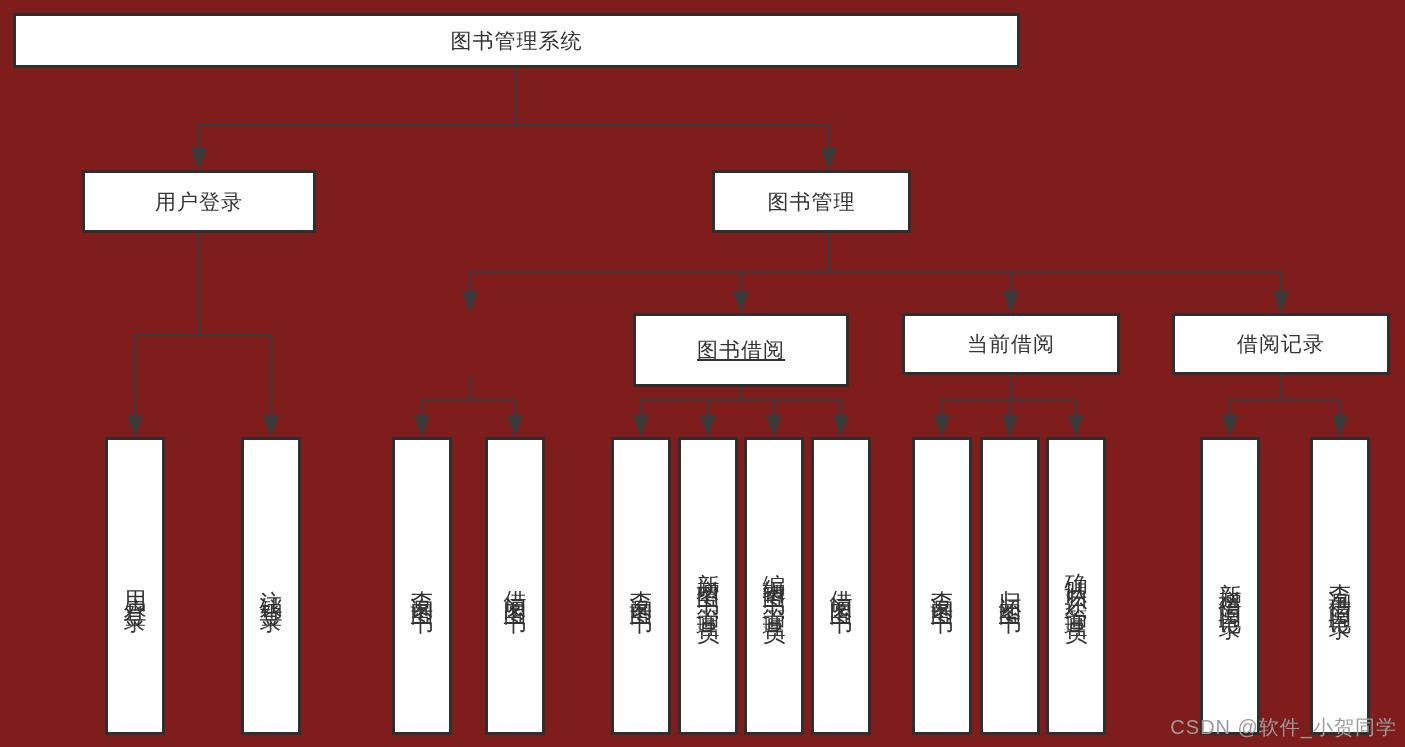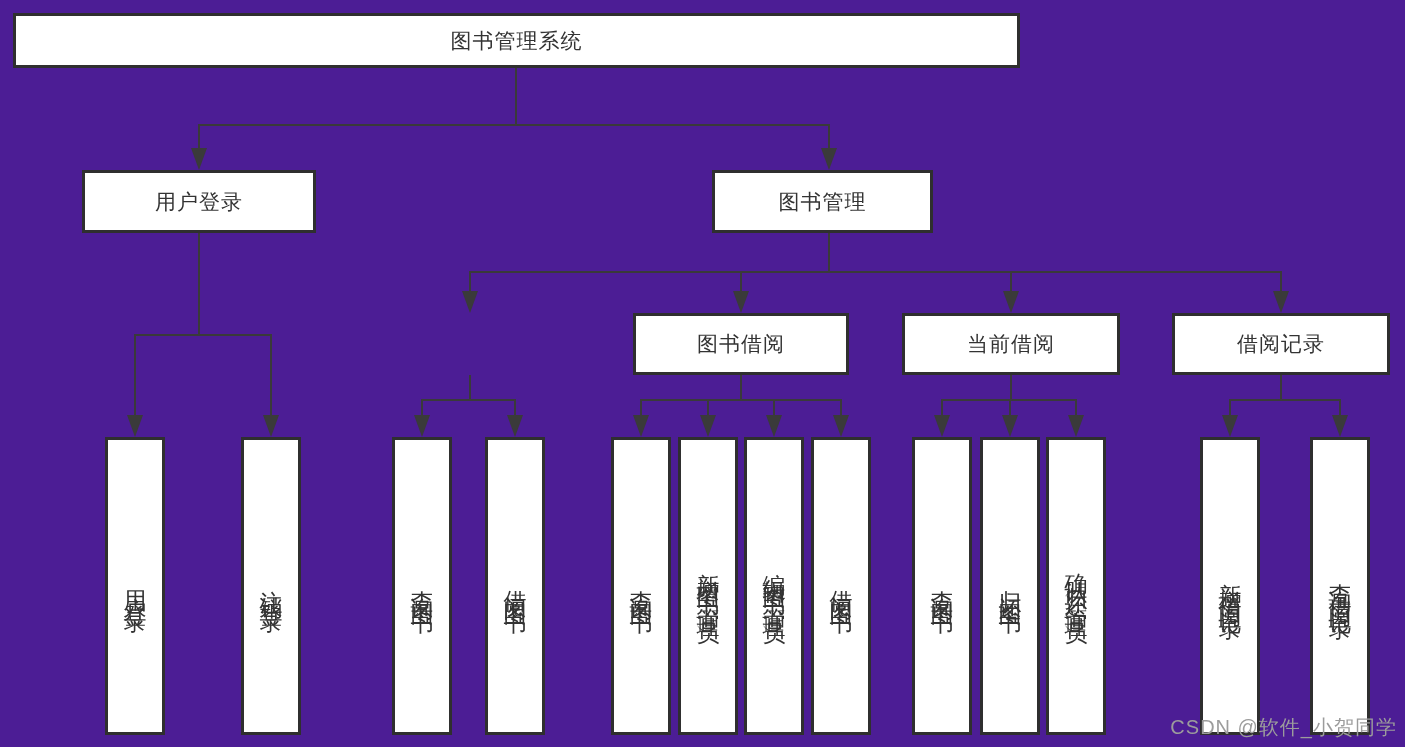--- a/index.html
+++ b/index.html
@@ -5,21 +5,21 @@
   :root{
     --line:#3a3a3a;
     --border:#2f2f2f;
     --text:#333333;
     --wm:#9c9c9c;
   }
   html,body{margin:0;padding:0;background:#ffffff;}
   #canvas{
     position:relative;
     width:1405px;height:747px;
-    background:#4c1d95;
+    background:#7f1d1d;
     overflow:hidden;
     font-family:"Liberation Sans","DejaVu Sans",sans-serif;
     color:var(--text);
   }
   #connectors{position:absolute;left:0;top:0;width:1405px;height:747px;}
   .hbox{
     position:absolute;
     box-sizing:border-box;
     background:#ffffff;
     border:3px solid var(--border);
@@ -122,25 +122,25 @@
     </g>
   </svg>
 
   <div class="hbox" style="left:13px;top:13px;width:1007px;height:55px;">
     <span>图书管理系统</span>
   </div>
 
   <div class="hbox" style="left:82px;top:170px;width:234px;height:63px;">
     <span>用户登录</span>
   </div>
-  <div class="hbox" style="left:712px;top:170px;width:221px;height:63px;">
+  <div class="hbox" style="left:712px;top:170px;width:199px;height:63px;">
     <span>图书管理</span>
   </div>
 
-  <div class="hbox" style="left:633px;top:313px;width:216px;height:62px;">
+  <div class="hbox" style="left:633px;top:313px;width:216px;height:74px;text-decoration:underline;">
     <span>图书借阅</span>
   </div>
   <div class="hbox" style="left:902px;top:313px;width:218px;height:62px;">
     <span>当前借阅</span>
   </div>
   <div class="hbox" style="left:1172px;top:313px;width:218px;height:62px;">
     <span>借阅记录</span>
   </div>
 
   <div class="vbox" style="left:105px;">

